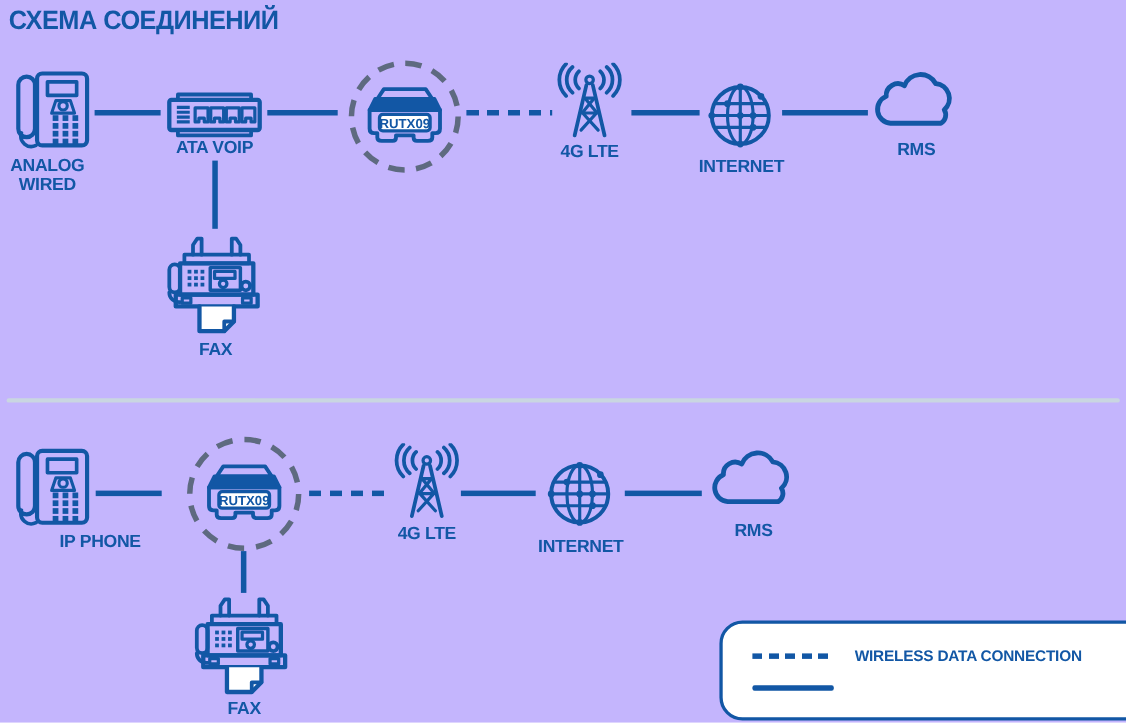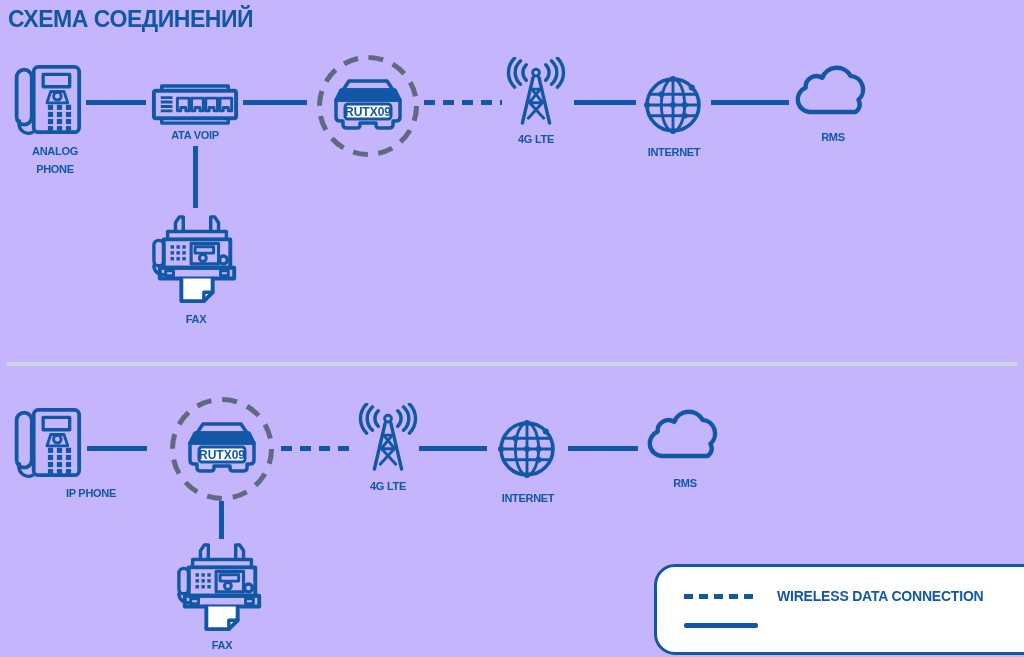--- a/index.html
+++ b/index.html
@@ -6,21 +6,21 @@
   #stage{
     position:relative;width:1024px;height:657px;background:#c4b5fd;overflow:hidden;
     font-family:"Liberation Sans",sans-serif;color:var(--blue,#1257A5);
   }
   .abs{position:absolute;}
   .title{
     font-size:24px;font-weight:700;letter-spacing:-0.5px;color:var(--blue);
     transform:scaleX(.96);transform-origin:left center;white-space:nowrap;
   }
   .node-label{
-    position:absolute;font-size:11px;font-weight:700;letter-spacing:-0.3px;
+    position:absolute;font-size:16px;font-weight:700;letter-spacing:-0.3px;
     color:var(--blue);text-align:center;line-height:18px;white-space:nowrap;
   }
   .solid-line{position:absolute;height:5px;background:var(--blue);}
   .dashed-line{
     position:absolute;height:5px;
     background:repeating-linear-gradient(90deg,var(--blue) 0 11px,transparent 11px 19px);
   }
   .vline{position:absolute;width:5px;background:var(--blue);}
   .icon{position:absolute;color:var(--blue);display:block;}
   .dash-circle{color:var(--circle-gray,#5E6A80);}
@@ -62,23 +62,23 @@
         <rect x="51.5" y="50.5" width="5.5" height="5.5"></rect>
         <rect x="61" y="50.5" width="5.5" height="5.5"></rect>
       <rect x="42" y="58" width="5.5" height="5.5"></rect>
         <rect x="51.5" y="58" width="5.5" height="5.5"></rect>
         <rect x="61" y="58" width="5.5" height="5.5"></rect>
       <rect x="42" y="65.5" width="5.5" height="5.5"></rect>
         <rect x="51.5" y="65.5" width="5.5" height="5.5"></rect>
         <rect x="61" y="65.5" width="5.5" height="5.5"></rect>
     </g>
   </svg>
-  <div class="node-label" style="left:0;width:86px;top:142px;margin-left:12px;">
+  <div class="node-label" style="left:0;width:86px;top:142px;">
     <div>ANALOG</div>
-    <div>PHONE</div>
+    <div>WIRED</div>
   </div>
 
   <div class="solid-line" style="left:86px;top:100px;width:60px;"></div>
 
   <svg class="icon" style="left:150px;top:82px;width:90px;height:45px;" viewBox="0 0 92 46">
     <g fill="none" stroke="currentColor" stroke-linejoin="round">
       <path d="M12,9 V4 H80 V9" stroke-width="3.5"></path>
       <path d="M12,37 V42 H80 V37" stroke-width="3.5"></path>
       <rect x="4" y="9" width="84" height="28" rx="2" stroke-width="4"></rect>
       <path d="M11,16 h12 M11,20.5 h12 M11,25 h12 M11,29.5 h12" stroke-width="3"></path>

